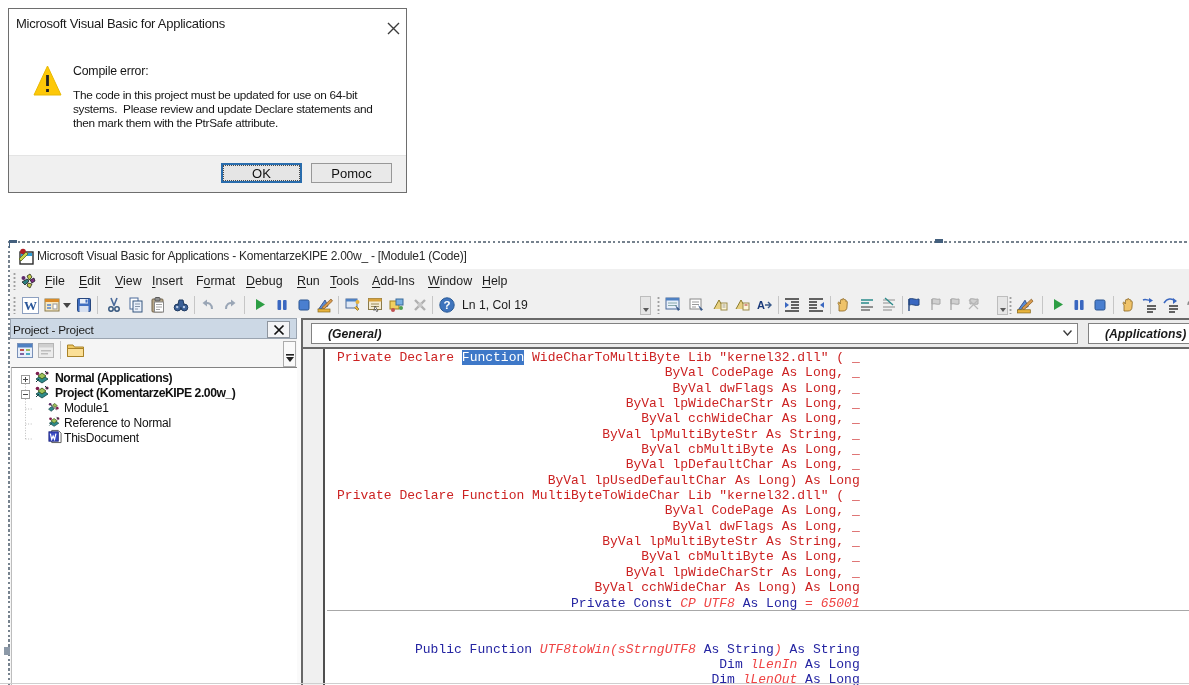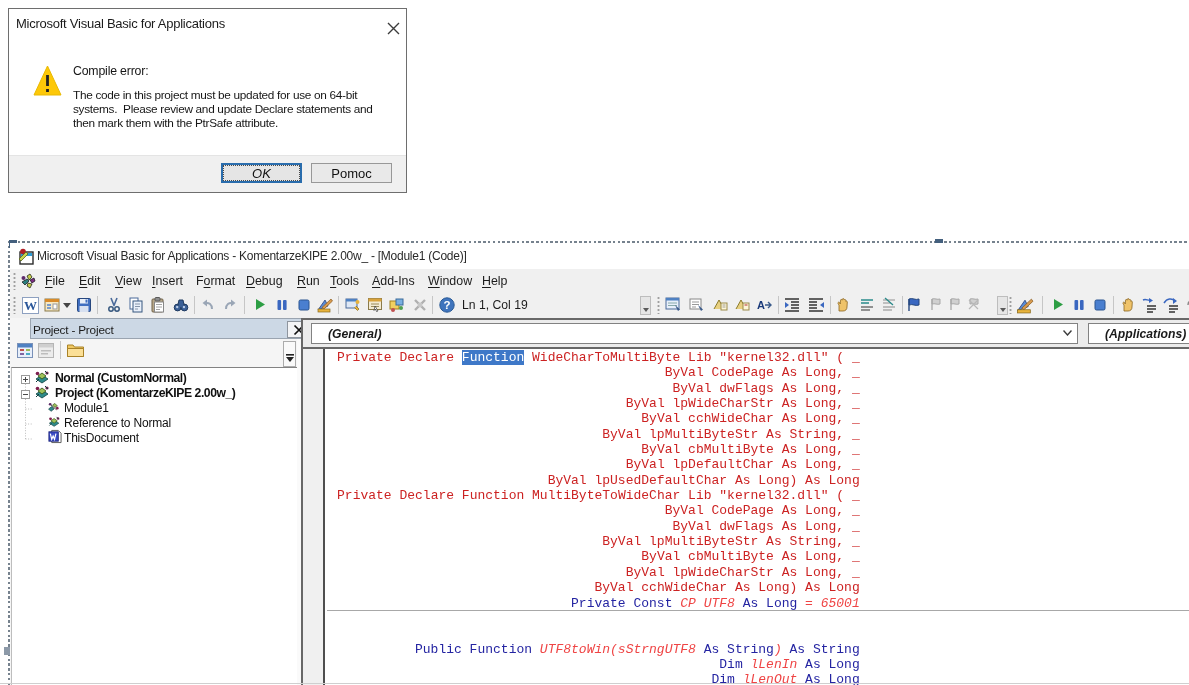--- a/index.html
+++ b/index.html
@@ -12,21 +12,21 @@
   border:1px solid #6e6e6e;}
 .dlg-title{position:absolute;left:7px;top:7px;font-size:13px;color:#1b1b1b;letter-spacing:-0.25px;}
 .dlg-x{position:absolute;left:378px;top:13px;width:13px;height:13px;}
 .warn{position:absolute;left:24px;top:56px;}
 .ce{position:absolute;left:64px;top:55px;font-size:12.3px;color:#161616;letter-spacing:-0.18px;}
 .msg{position:absolute;left:64px;top:80px;font-size:11.8px;line-height:13.8px;color:#161616;letter-spacing:-0.3px;white-space:nowrap;}
 .dlg-foot{position:absolute;left:0;top:146px;width:397px;height:37px;background:#f0f0f0;border-top:1px solid #e4e4e4;}
 .btn{position:absolute;top:154px;width:81px;height:20px;font-size:13px;color:#111;
   display:flex;align-items:center;justify-content:center;}
 .btn-ok{left:212px;background:#e5e5e5;border:2px solid #2a6dad;}
-.btn-ok .inner{position:absolute;left:0;top:0;right:0;bottom:0;outline:1px dotted #4a4a4a;outline-offset:-1px;display:flex;align-items:center;justify-content:center;font-style:italic;}
+.btn-ok .inner{position:absolute;left:0;top:0;right:0;bottom:0;outline:1px dotted #4a4a4a;outline-offset:-1px;display:flex;align-items:center;justify-content:center;}
 .btn-help{left:302px;background:#e9e9e9;border:1px solid #989898;}
 
 
 .sel-h{position:absolute;left:8px;top:241px;width:1181px;height:2px;background:repeating-linear-gradient(90deg,#76828e 0 2.5px,rgba(255,255,255,0) 2.5px 4.8px);}
 .sel-v{position:absolute;left:8px;top:241px;width:2px;height:444px;background:repeating-linear-gradient(180deg,#76828e 0 2.5px,rgba(255,255,255,0) 2.5px 4.8px);}
 .handle{position:absolute;background:#44607e;}
 
 
 .win{position:absolute;left:10px;top:243px;width:1179px;height:442px;background:#f0f0f0;text-align:right;}
 .titlebar{position:absolute;left:0;top:0;width:1179px;height:26px;background:#fff;}
@@ -42,21 +42,21 @@
 .lncol{position:absolute;left:452px;top:5px;font-size:12.2px;color:#1c1c1c;}
 .ovf{position:absolute;width:11px;height:19px;top:3px;background:#e6e6e6;border:1px solid #bdbdbd;}
 .ovf:after{content:"";position:absolute;left:2px;bottom:2px;border-left:3px solid transparent;border-right:3px solid transparent;border-top:4px solid #5a5a5a;}
 
 
 .mdi{position:absolute;left:0;top:75px;width:1179px;height:367px;background:#fafafa;}
 
 
 .proj{position:absolute;left:0;top:0;width:287px;height:367px;background:#f5f5f5;}
 .projhead{position:absolute;left:0;top:0;width:287px;height:21px;background:#ccd8e5;border:1px solid #9aa4b0;
-  font-size:11.8px;color:#1a1a1a;letter-spacing:-0.2px;margin-left:20px;}
+  font-size:11.8px;color:#1a1a1a;letter-spacing:-0.2px;}
 .projhead .t{position:absolute;left:2px;top:4px;}
 .projx{position:absolute;left:256px;top:2px;width:23px;height:17px;background:#f3f4f6;border:1px solid #8e959e;}
 .projtools{position:absolute;left:0;top:21px;width:287px;height:25px;background:#f5f5f5;}
 .projscroll{position:absolute;left:273px;top:23px;width:13px;height:26px;background:#f9f9f9;border:1px solid #ababab;}
 .tree{position:absolute;left:1px;top:49px;width:286px;height:318px;background:#fff;border-top:1px solid #828282;border-left:1px solid #bdbdbd;}
 .trow{position:absolute;height:15px;font-size:12px;color:#111;white-space:nowrap;letter-spacing:-0.2px;}
 .trow.b{font-weight:bold;font-size:12.2px;letter-spacing:-0.45px;}
 .pmbox{position:absolute;width:9px;height:9px;background:#fff;border:1px solid #9a9a9a;}
 .pmbox:before{content:"";position:absolute;left:1px;top:3px;width:5px;height:1px;background:#4a4a4a;}
 .pmbox.plus:after{content:"";position:absolute;left:3px;top:1px;width:1px;height:5px;background:#4a4a4a;}
@@ -408,21 +408,21 @@
               <path d="M0 3 L8 3 L4 8 Z" fill="#222"></path>
             </svg>
           </div>
         <div class="tree">
           <svg style="position:absolute;left:0;top:0" width="60" height="80" viewBox="0 0 60 80">
             <path d="M13.5 16 L13.5 26" stroke="#bdbdbd" stroke-width="1" stroke-dasharray="1 1.6"></path>
             <path d="M13.5 31 L13.5 72 M13.5 41 L20 41 M13.5 56 L20 56 M13.5 71 L20 71" stroke="#bdbdbd" stroke-width="1" stroke-dasharray="1 1.6" fill="none"></path>
           </svg>
           <div class="pmbox plus" style="left:9px;top:7px;"></div>
           <div class="pmbox" style="left:9px;top:22px;"></div>
-          <div class="trow b" style="left:43px;top:3px;">Normal (CustomNormal)</div>
+          <div class="trow b" style="left:43px;top:3px;">Normal (Applications)</div>
           <div class="trow b" style="left:43px;top:18px;">Project (KomentarzeKIPE 2.00w_)</div>
           <div class="trow" style="left:52px;top:33px;">Module1</div>
           <div class="trow" style="left:52px;top:48px;">Reference to Normal</div>
           <div class="trow" style="left:52px;top:63px;">ThisDocument</div>
           <svg class="projicon" style="position:absolute;left:21px;top:2px" width="19" height="15" viewBox="0 0 19 15">
               <use href="#gi"></use>
             </svg>
           <svg class="projicon" style="position:absolute;left:21px;top:17px" width="19" height="15" viewBox="0 0 19 15">
               <use href="#gi"></use>
             </svg>

